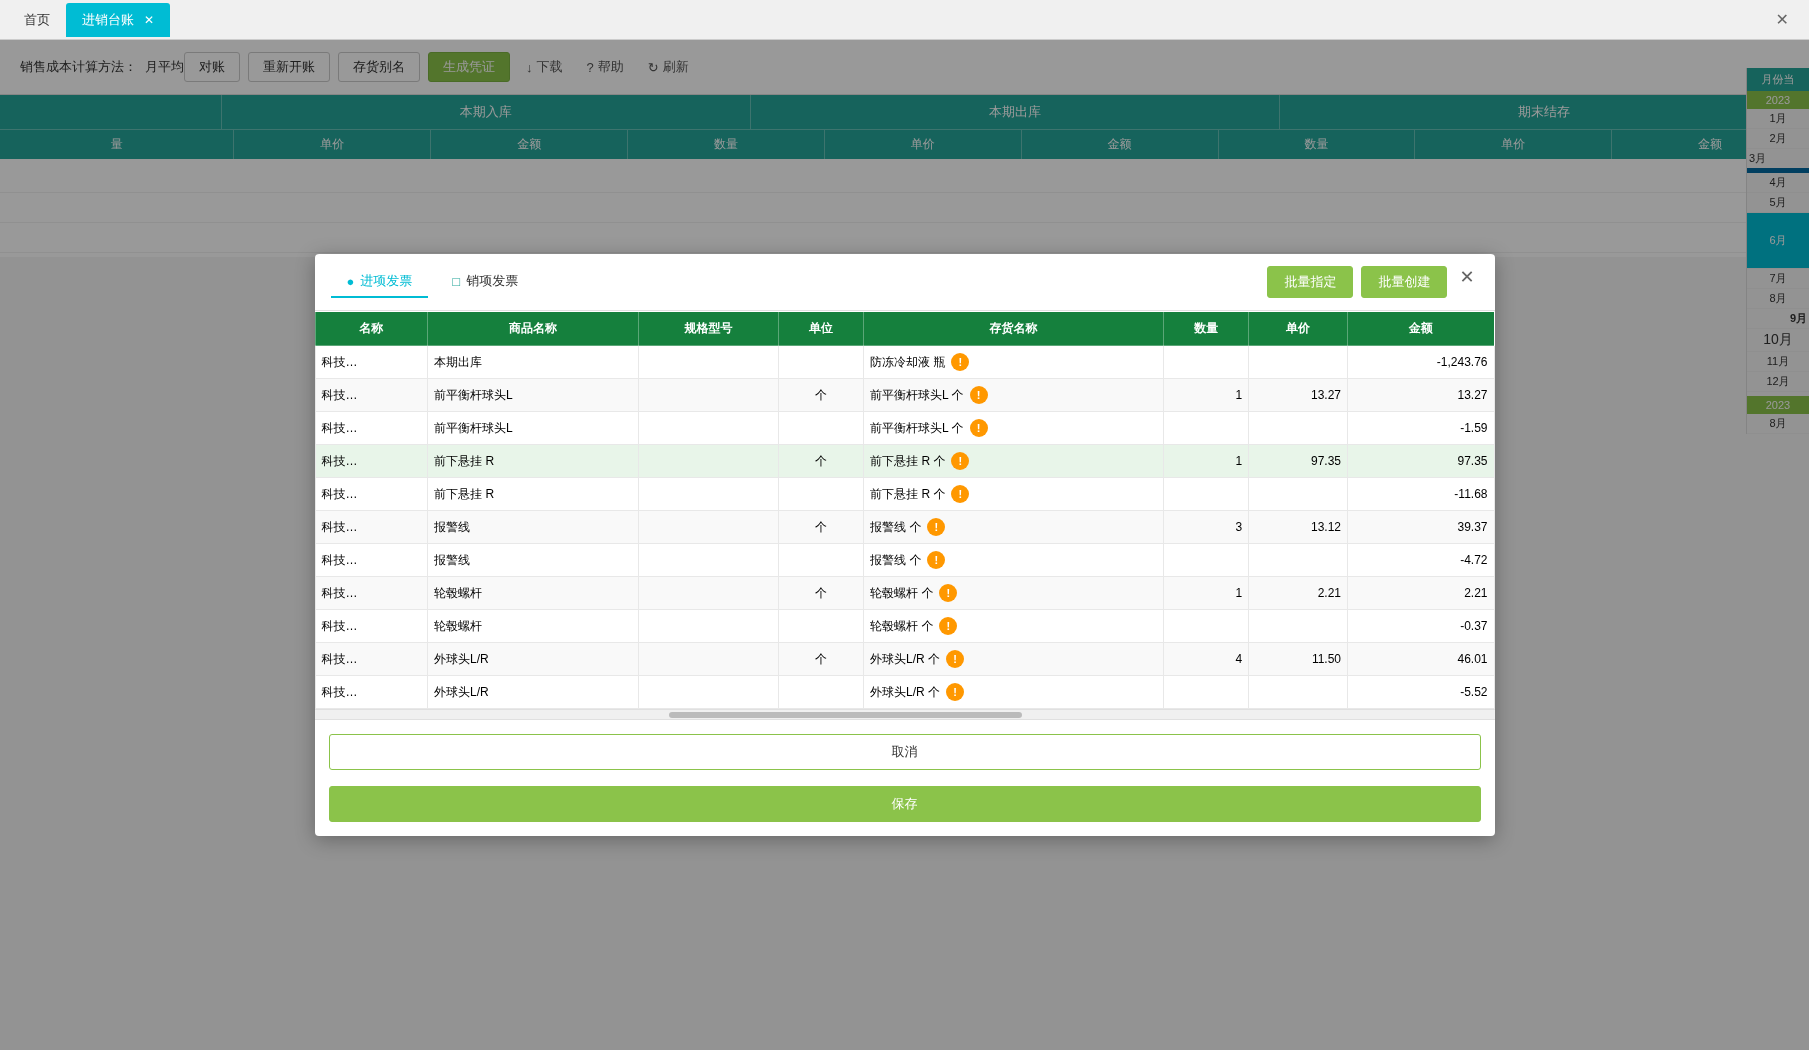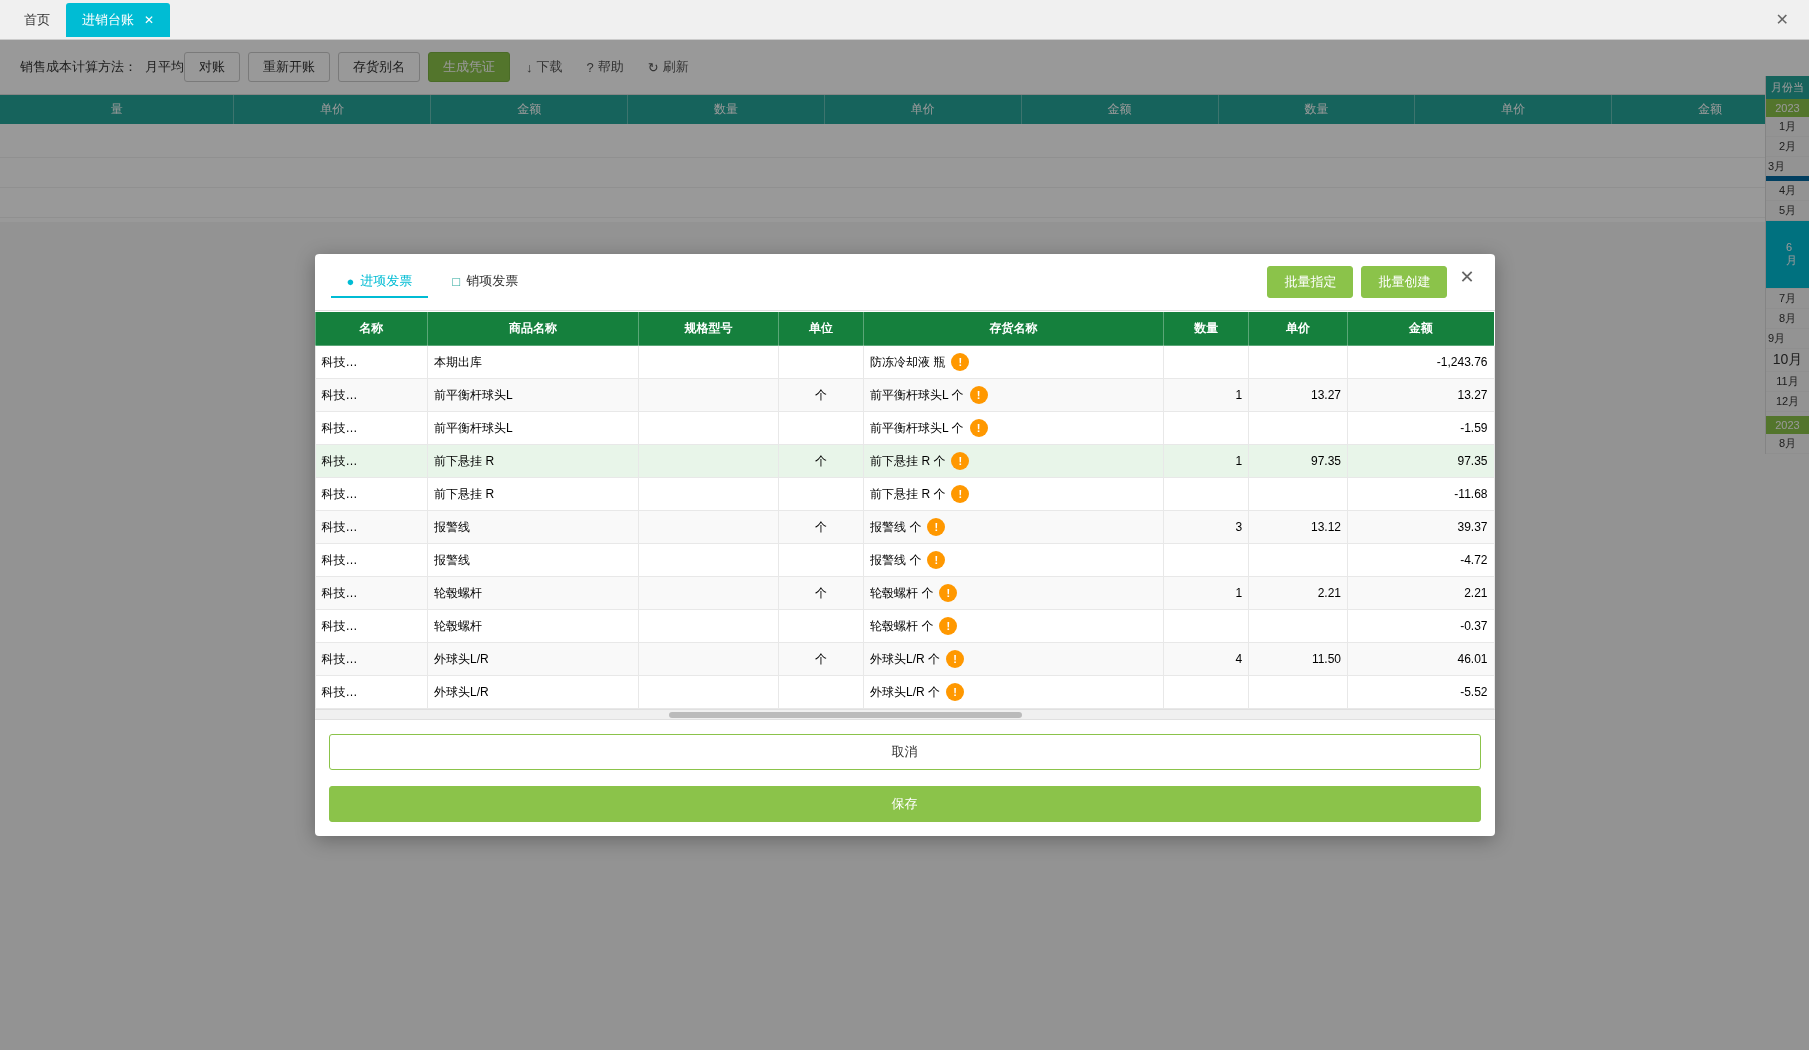--- a/index.html
+++ b/index.html
@@ -361,52 +361,58 @@
         <span>帮助</span>
       </span>
       <span class="btn-icon">
         <span>↻</span>
         <span>刷新</span>
       </span>
     </div>
   </div>
 
   <div class="table-header-area">
+    <div class="table-header-row1">
+      <div class="th-group" style="flex:1.2;border-right:1px solid rgba(255,255,255,0.3)"></div>
+      <div class="th-group inbound">本期入库</div>
+      <div class="th-group outbound">本期出库</div>
+      <div class="th-group ending">期末结存</div>
+    </div>
     <div class="table-header-row2">
       <div class="th-cell" style="flex:1.2">量</div>
       <div class="th-cell" style="flex:1">单价</div>
       <div class="th-cell" style="flex:1">金额</div>
       <div class="th-cell" style="flex:1">数量</div>
       <div class="th-cell" style="flex:1">单价</div>
       <div class="th-cell" style="flex:1">金额</div>
       <div class="th-cell" style="flex:1">数量</div>
       <div class="th-cell" style="flex:1">单价</div>
       <div class="th-cell" style="flex:1">金额</div>
     </div>
   </div>
 
   <div style="background:#fff;padding:4px 0;">
 
     <div style="height:30px;border-bottom:1px solid #f0f0f0;"></div>
     <div style="height:30px;border-bottom:1px solid #f0f0f0;"></div>
     <div style="height:30px;border-bottom:1px solid #f0f0f0;"></div>
   </div>
 
-  <div style="position:absolute;right:0;top:36px;width:44px;background:#f5f5f5;border-left:1px solid #ddd;z-index:10;">
+  <div style="position:absolute;right:0;top:28px;width:63px;background:#f5f5f5;border-left:1px solid #ddd;z-index:10;">
     <div style="background:#26a69a;color:#fff;text-align:center;padding:4px 2px;font-size:11px;">月份当</div>
     <div style="background:#8bc34a;color:#fff;text-align:center;padding:3px 2px;font-size:11px;">2023</div>
     <div style="text-align:center;padding:2px;font-size:11px;color:#333;border-bottom:1px solid #eee;cursor:pointer;">1月</div>
     <div style="text-align:center;padding:2px;font-size:11px;color:#333;border-bottom:1px solid #eee;cursor:pointer;">2月</div>
     <div style="text-align:left;padding:2px;font-size:11px;color:#333;border-bottom:5px solid #0369a1;cursor:pointer;">3月</div>
     <div style="text-align:center;padding:2px;font-size:11px;color:#333;border-bottom:1px solid #eee;cursor:pointer;">4月</div>
     <div style="text-align:center;padding:2px;font-size:11px;color:#333;border-bottom:1px solid #eee;cursor:pointer;">5月</div>
     <div style="text-align:center;padding:20px;font-size:11px;background:#00bcd4;color:#fff;border-bottom:1px solid #eee;cursor:pointer;">6月</div>
     <div style="text-align:center;padding:2px;font-size:11px;color:#333;border-bottom:1px solid #eee;cursor:pointer;">7月</div>
     <div style="text-align:center;padding:2px;font-size:11px;color:#333;border-bottom:1px solid #eee;cursor:pointer;">8月</div>
-    <div style="text-align:left;padding:2px;font-size:11px;color:#333;border-bottom:1px solid #eee;cursor:pointer;">9月</div>
+    <div style="text-align:right;padding:2px;font-size:11px;color:#333;border-bottom:1px solid #eee;cursor:pointer;font-weight:bold;">9月</div>
     <div style="text-align:center;padding:2px;font-size:14px;color:#333;border-bottom:1px solid #eee;cursor:pointer;">10月</div>
     <div style="text-align:center;padding:2px;font-size:11px;color:#333;border-bottom:1px solid #eee;cursor:pointer;">11月</div>
     <div style="text-align:center;padding:2px;font-size:11px;color:#333;border-bottom:1px solid #eee;cursor:pointer;">12月</div>
     <div style="background:#8bc34a;color:#fff;text-align:center;padding:3px 2px;font-size:11px;margin-top:4px;">2023</div>
     <div style="text-align:center;padding:2px;font-size:11px;color:#333;border-bottom:1px solid #eee;cursor:pointer;">8月</div>
   </div>
 
   <div class="modal-overlay">
     <div class="modal">
 

